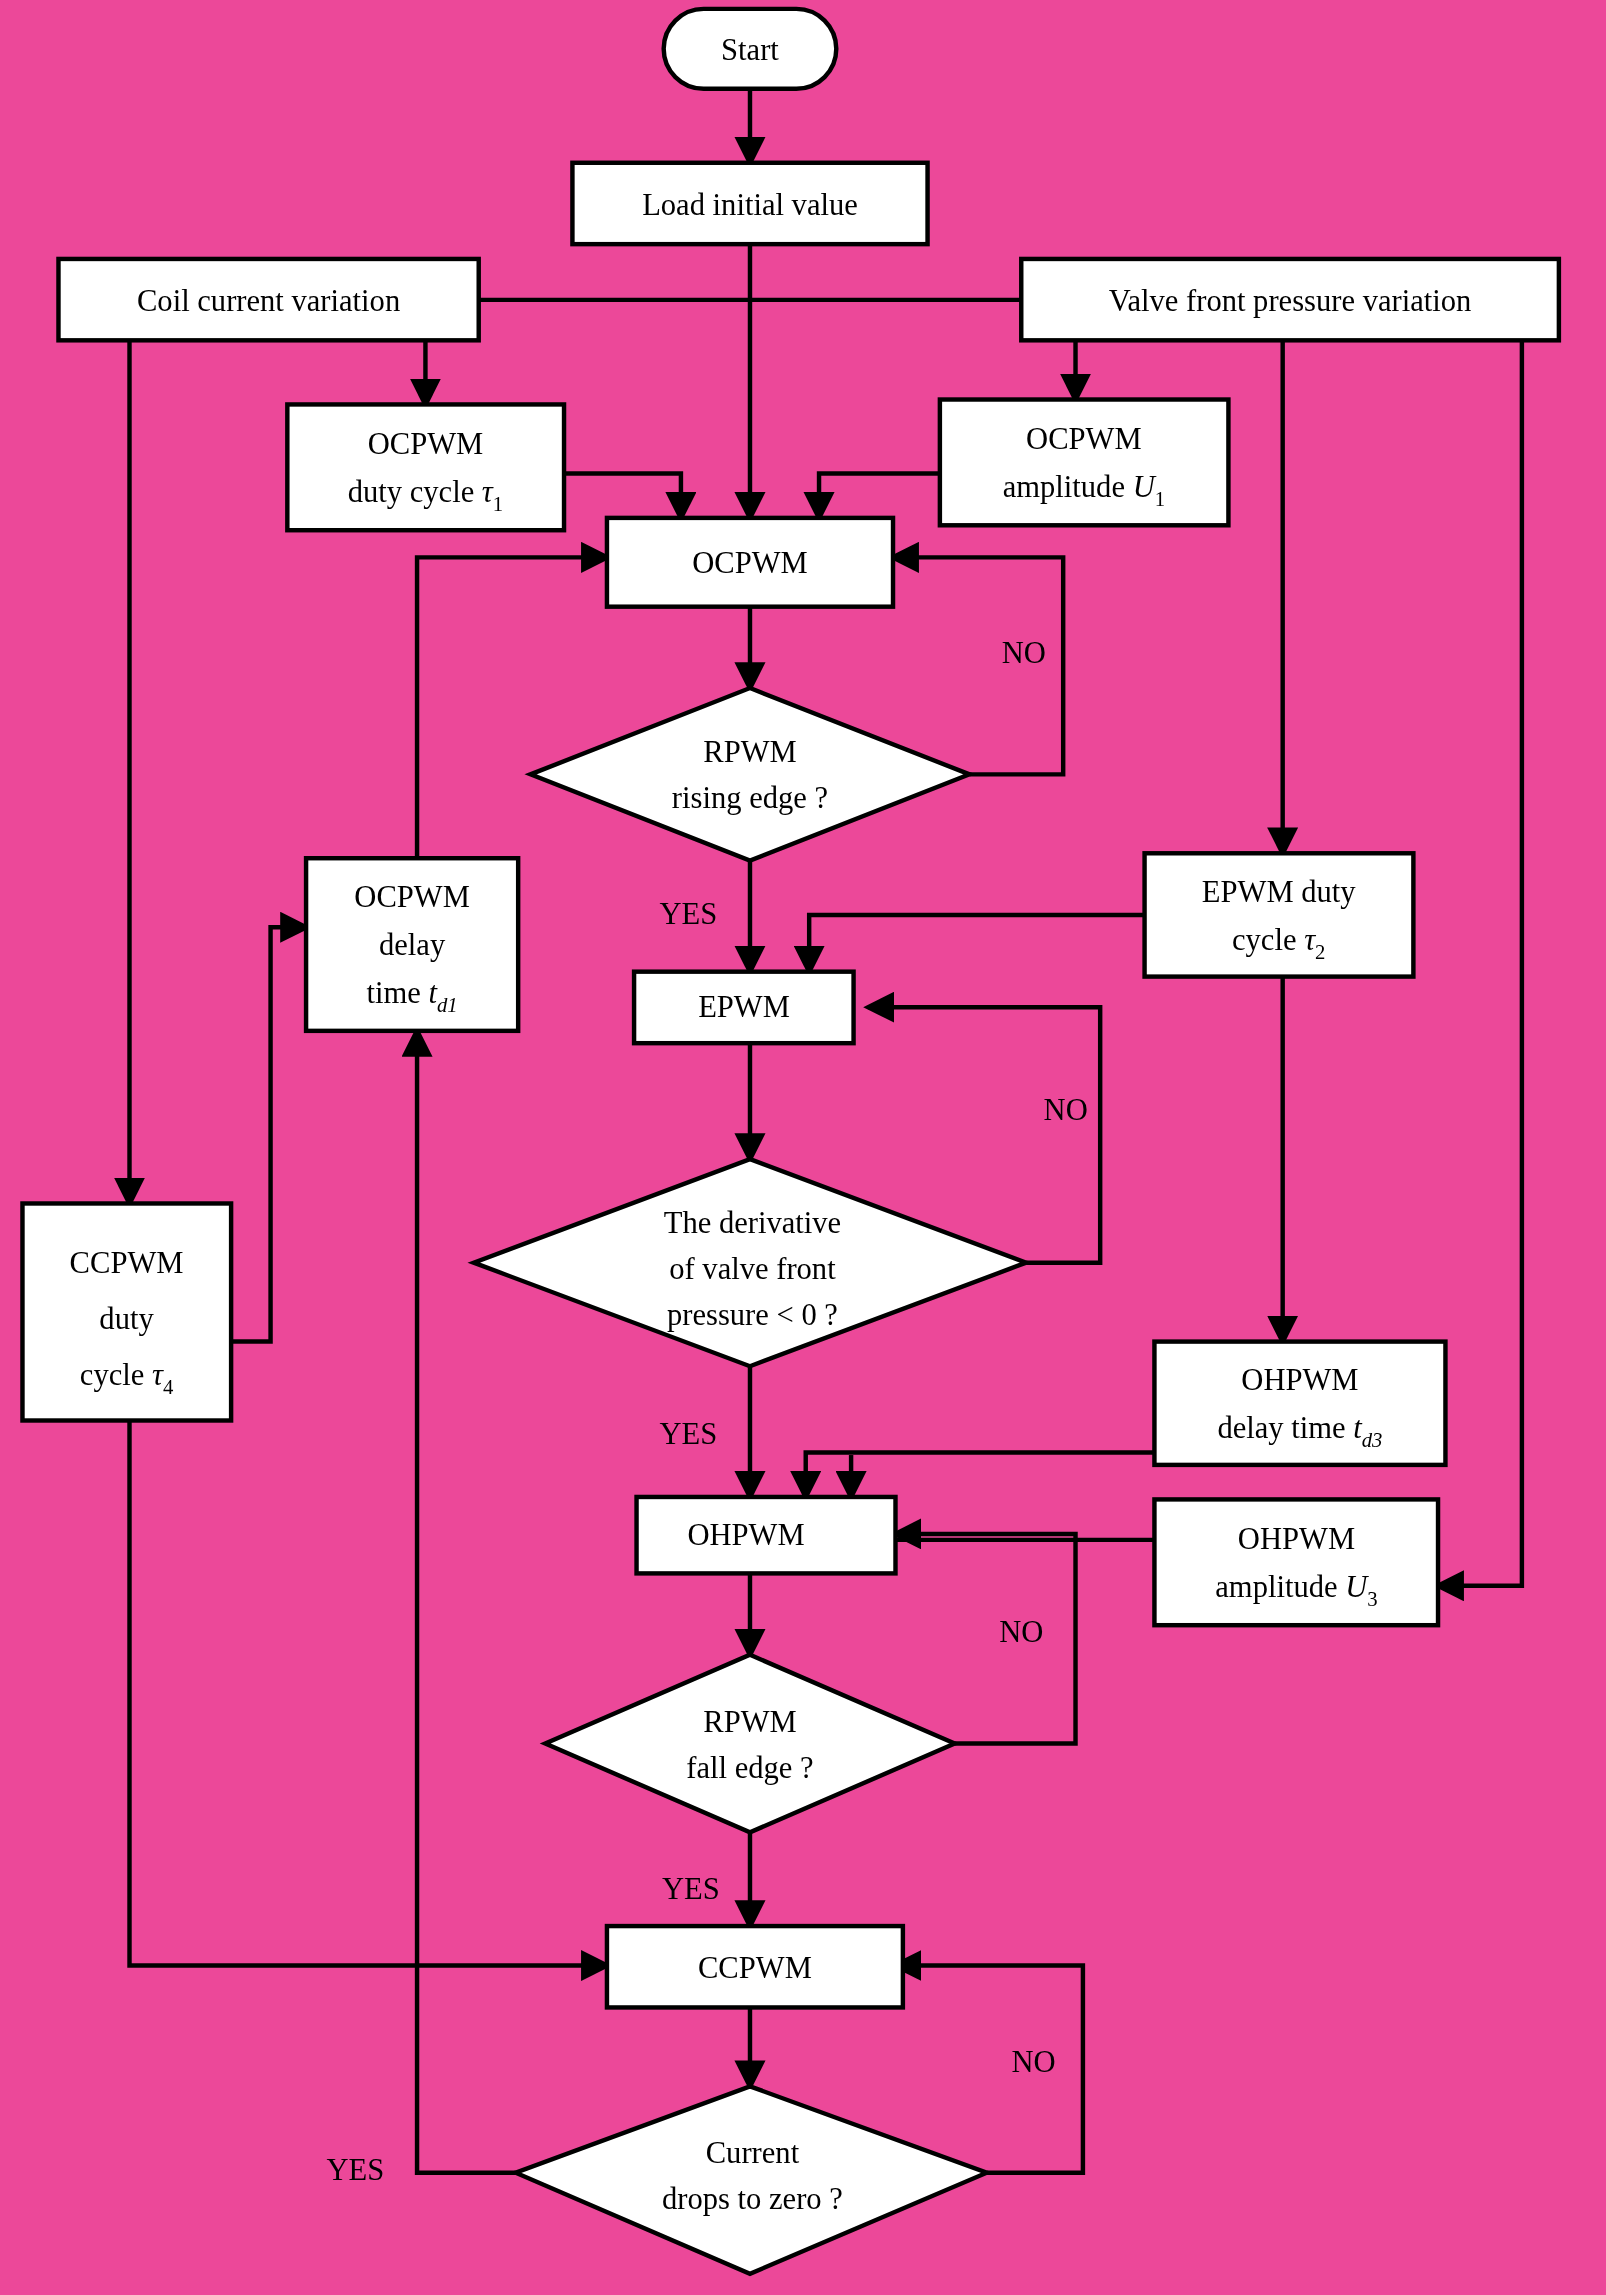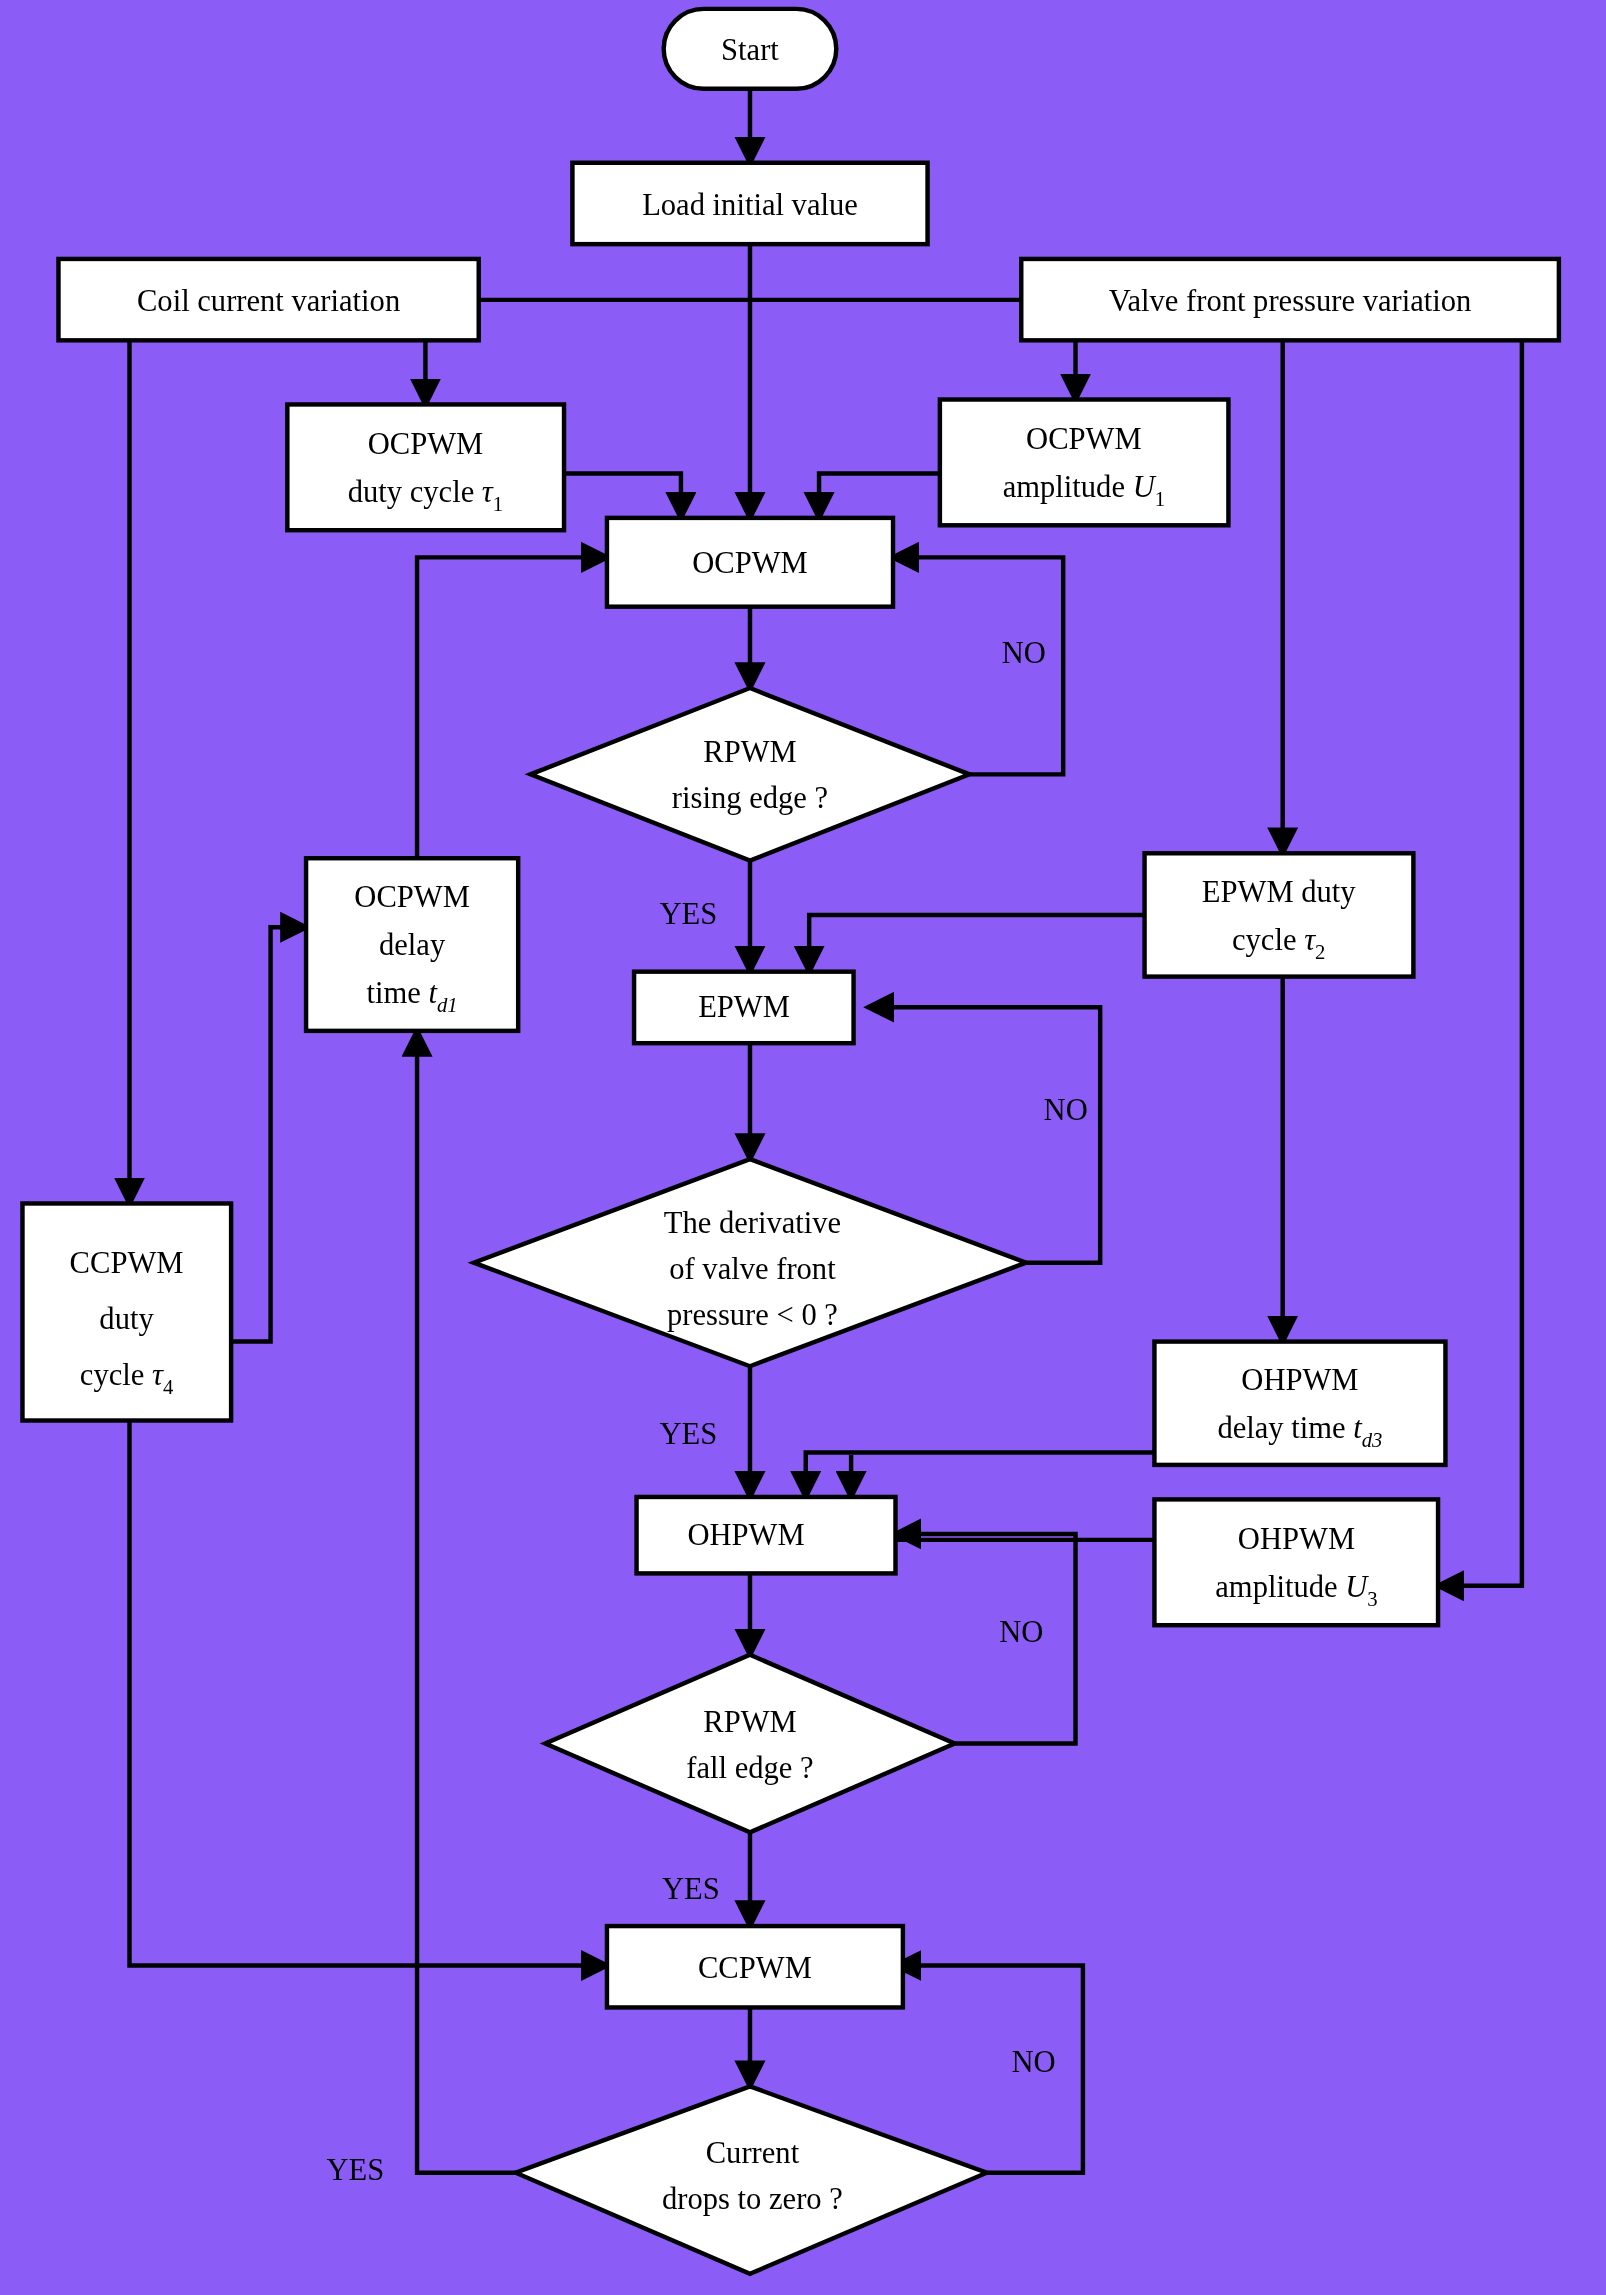--- a/index.html
+++ b/index.html
@@ -1,17 +1,17 @@
 <!DOCTYPE html>
 <html style="font-size:8px"><head>
 <meta charset="utf-8">
 <style>
   html,body{margin:0;padding:0;background:#ffffff;}
   body{font-family:"Liberation Serif", serif;}
-  #stage{position:relative;width:1607px;height:2295px;background:#8b5cf6;overflow:hidden;}
+  #stage{position:relative;width:1607px;height:2295px;background:#ec4899;overflow:hidden;}
   svg{display:block;}
   .node-text{font-family:"Liberation Serif", serif;fill:#000;text-anchor:middle;font-size:62px;}
   .edge-label{font-family:"Liberation Serif", serif;fill:#000;text-anchor:middle;font-size:62px;}
   .shape{fill:#ffffff;stroke:#000000;stroke-width:9;}
   .line{stroke:#000000;stroke-width:9;fill:none;}
   .sub{font-size:42px;}
   .ital{font-style:italic;}
 </style>
 </head>
 <body>

